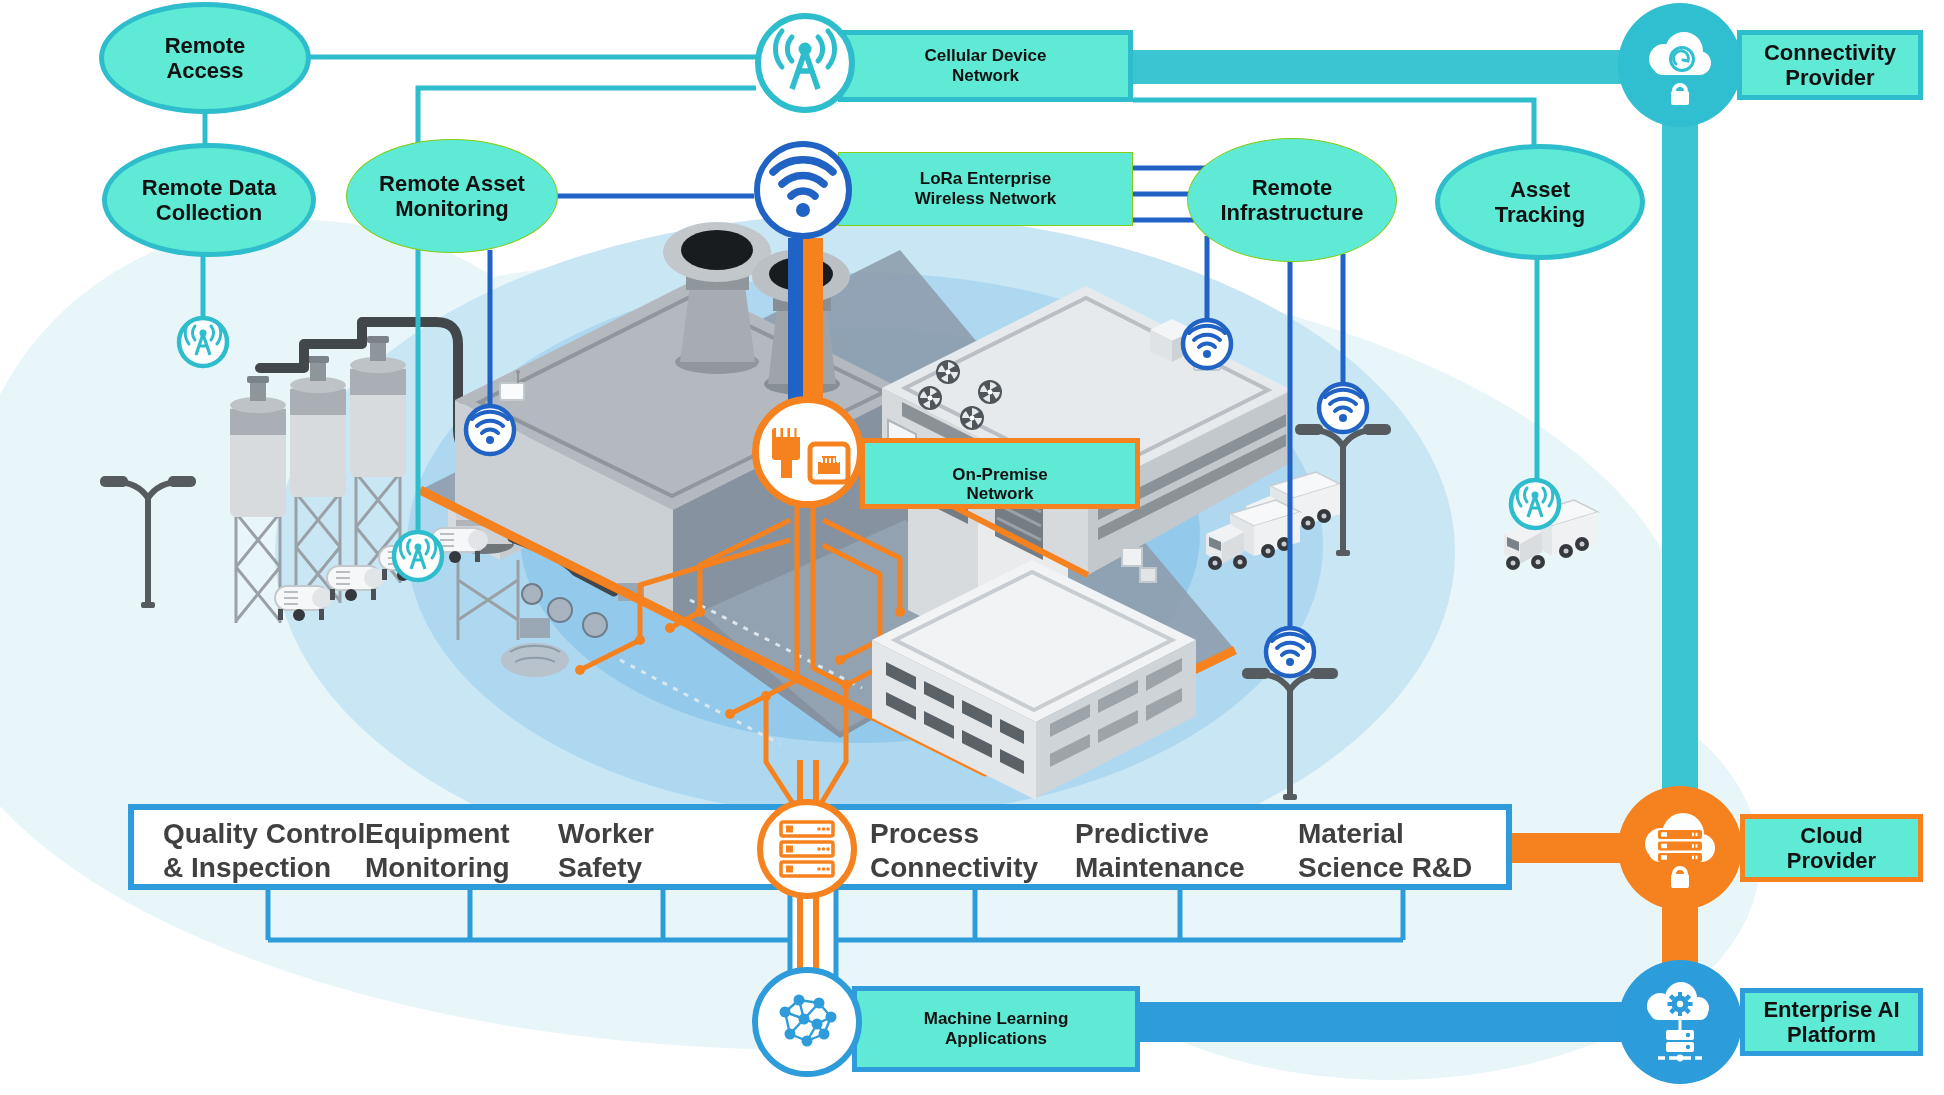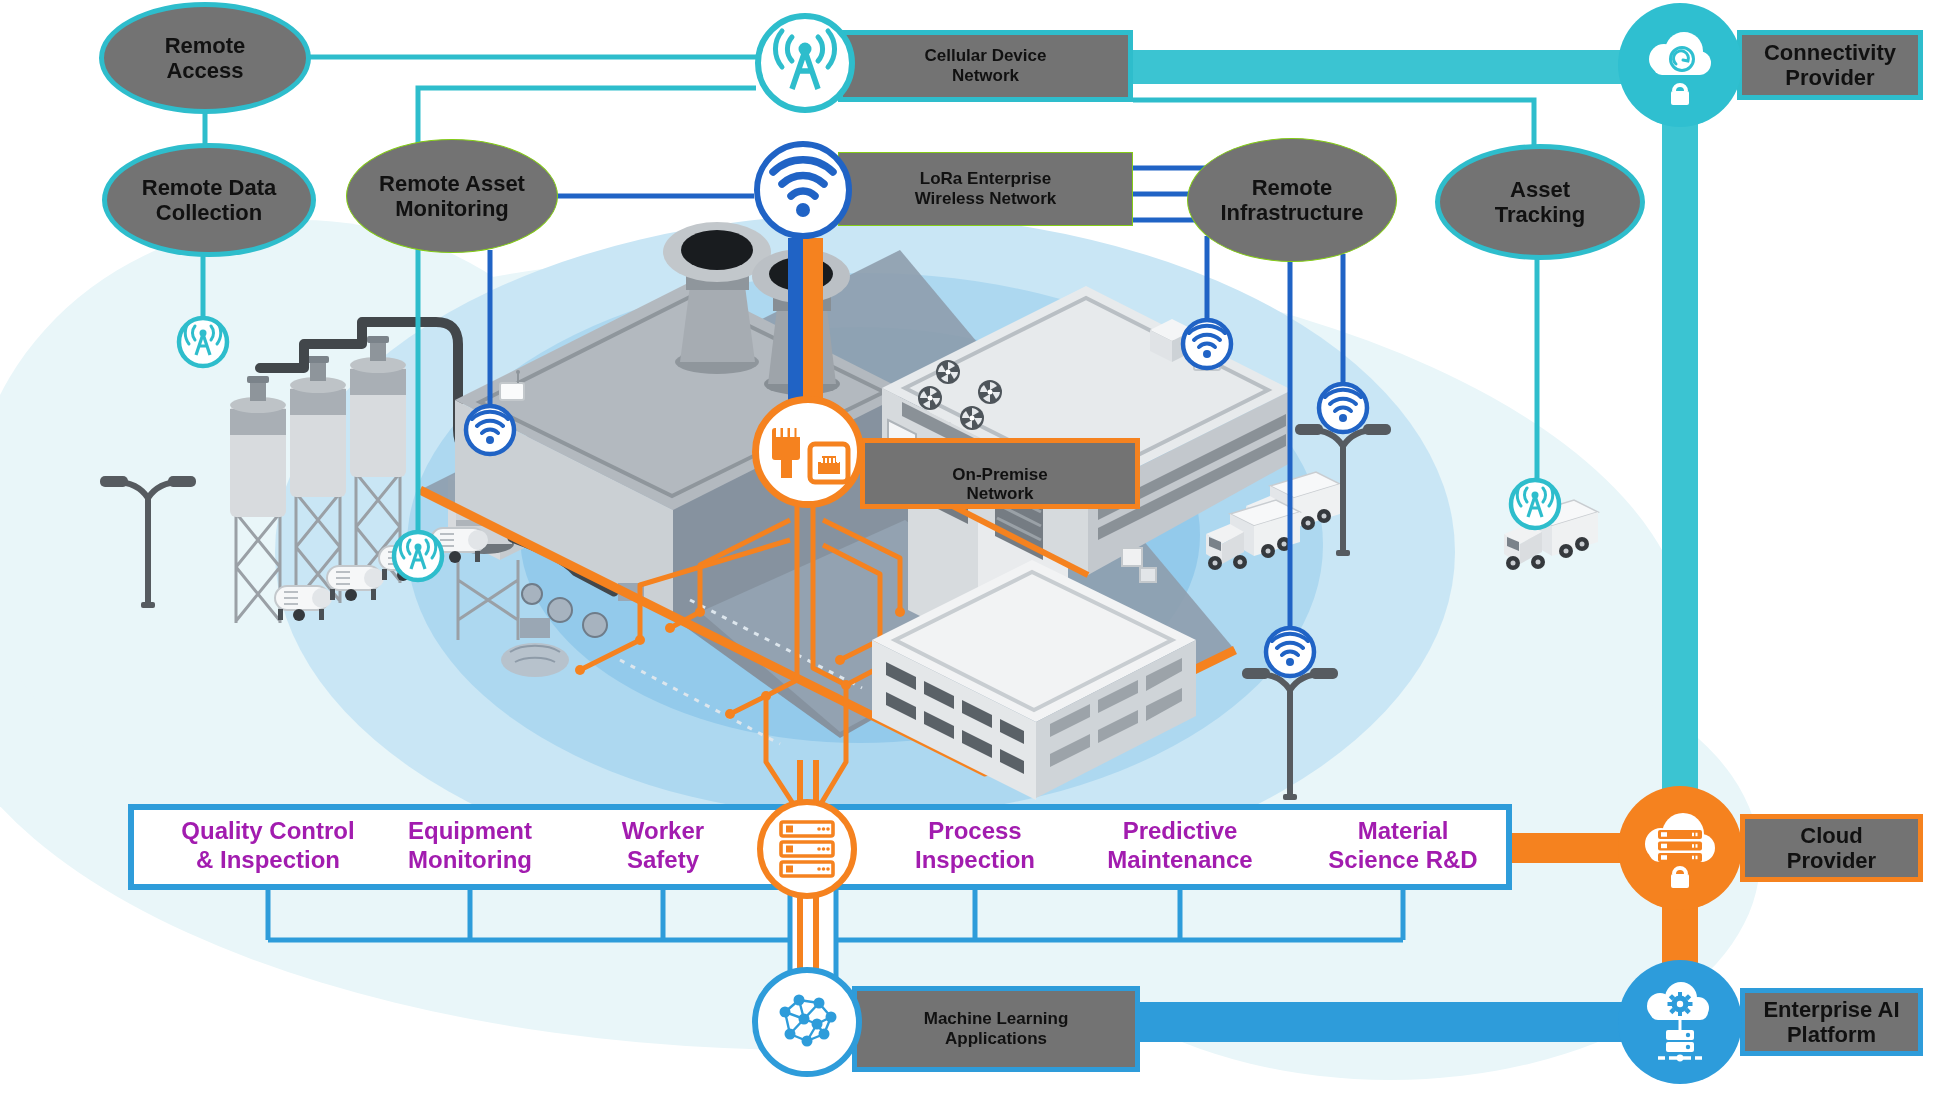--- a/index.html
+++ b/index.html
@@ -1,33 +1,33 @@
 <!DOCTYPE html>
 <html><head>
 <meta charset="utf-8">
 <style>
   html,body{margin:0;padding:0;background:#fff;}
   #stage{position:relative;width:1944px;height:1095px;background:#fff;overflow:hidden;
          font-family:"Liberation Sans",sans-serif;}
   #scene{position:absolute;left:0;top:0;z-index:1;}
   .node{position:absolute;z-index:10;display:flex;align-items:center;justify-content:center;
-        background:#737373;box-sizing:border-box;text-align:center;}
+        background:#5eead4;box-sizing:border-box;text-align:center;}
   .lbl{white-space:pre-line;font-weight:bold;color:#111;line-height:1.15;}
   .ellipse{border-radius:50%;}
   .teal-b{border:5px solid #2EBDCC;}
   .blue-b{border:1px solid #84cc16;}
   .lblue-b{border:5px solid #2E9CDA;}
   .orange-b{border:5px solid #F5821F;}
   .icon-circle{position:absolute;z-index:11;border-radius:50%;background:#fff;box-sizing:border-box;
                display:flex;align-items:center;justify-content:center;}
   .fill-circle{position:absolute;z-index:11;border-radius:50%;box-sizing:border-box;
                display:flex;align-items:center;justify-content:center;}
   .bar{position:absolute;z-index:9;background:#fff;border:6px solid #2E9CDA;box-sizing:border-box;}
-  .bar-label{position:absolute;z-index:10;width:210px;text-align:center;font-weight:bold;
-             color:#a21caf;font-size:24px;line-height:1.2;white-space:pre-line;}
+  .bar-label{position:absolute;z-index:10;width:210px;text-align:left;font-weight:bold;
+             color:#404040;font-size:28px;line-height:1.2;white-space:pre-line;}
   .fs22{font-size:22px;} .fs23{font-size:17px;}
 </style>
 </head>
 <body>
 
 <div id="stage">
 
 <svg id="scene" width="1944" height="1095" viewBox="0 0 1944 1095">
   <defs>
     <g id="icon-wifi">
@@ -358,21 +358,21 @@
 </div>
 
 <div class="bar" style="left:128px;top:804px;width:1384px;height:86px;"></div>
 <div class="bar-label" style="left:163px;top:817px;">Quality Control
 &amp; Inspection</div>
 <div class="bar-label" style="left:365px;top:817px;">Equipment
 Monitoring</div>
 <div class="bar-label" style="left:558px;top:817px;">Worker
 Safety</div>
 <div class="bar-label" style="left:870px;top:817px;">Process
-Inspection</div>
+Connectivity</div>
 <div class="bar-label" style="left:1298px;top:817px;">Material
 Science R&amp;D</div>
 <div class="bar-label" style="left:1075px;top:817px;">Predictive
 Maintenance</div>
 
 <div class="icon-circle" style="left:755px;top:13px;width:100px;height:100px;border:6px solid #2EBDCC;">
   <svg width="84" height="84" viewBox="-42 -42 84 84" style="color:#2EBDCC">
     <circle cy="-14" r="6.5" fill="currentColor"></circle>
     <path d="M0,-12 L-13,26 M0,-12 L13,26 M-7,8 L7,8" stroke="currentColor" stroke-width="5.5" fill="none"></path>
     <path d="M-13,-26 a18,18 0 0 0 0,24 M-23,-32 a28,28 0 0 0 0,36 M13,-26 a18,18 0 0 1 0,24 M23,-32 a28,28 0 0 1 0,36" stroke="currentColor" stroke-width="5" fill="none" stroke-linecap="round"></path>

